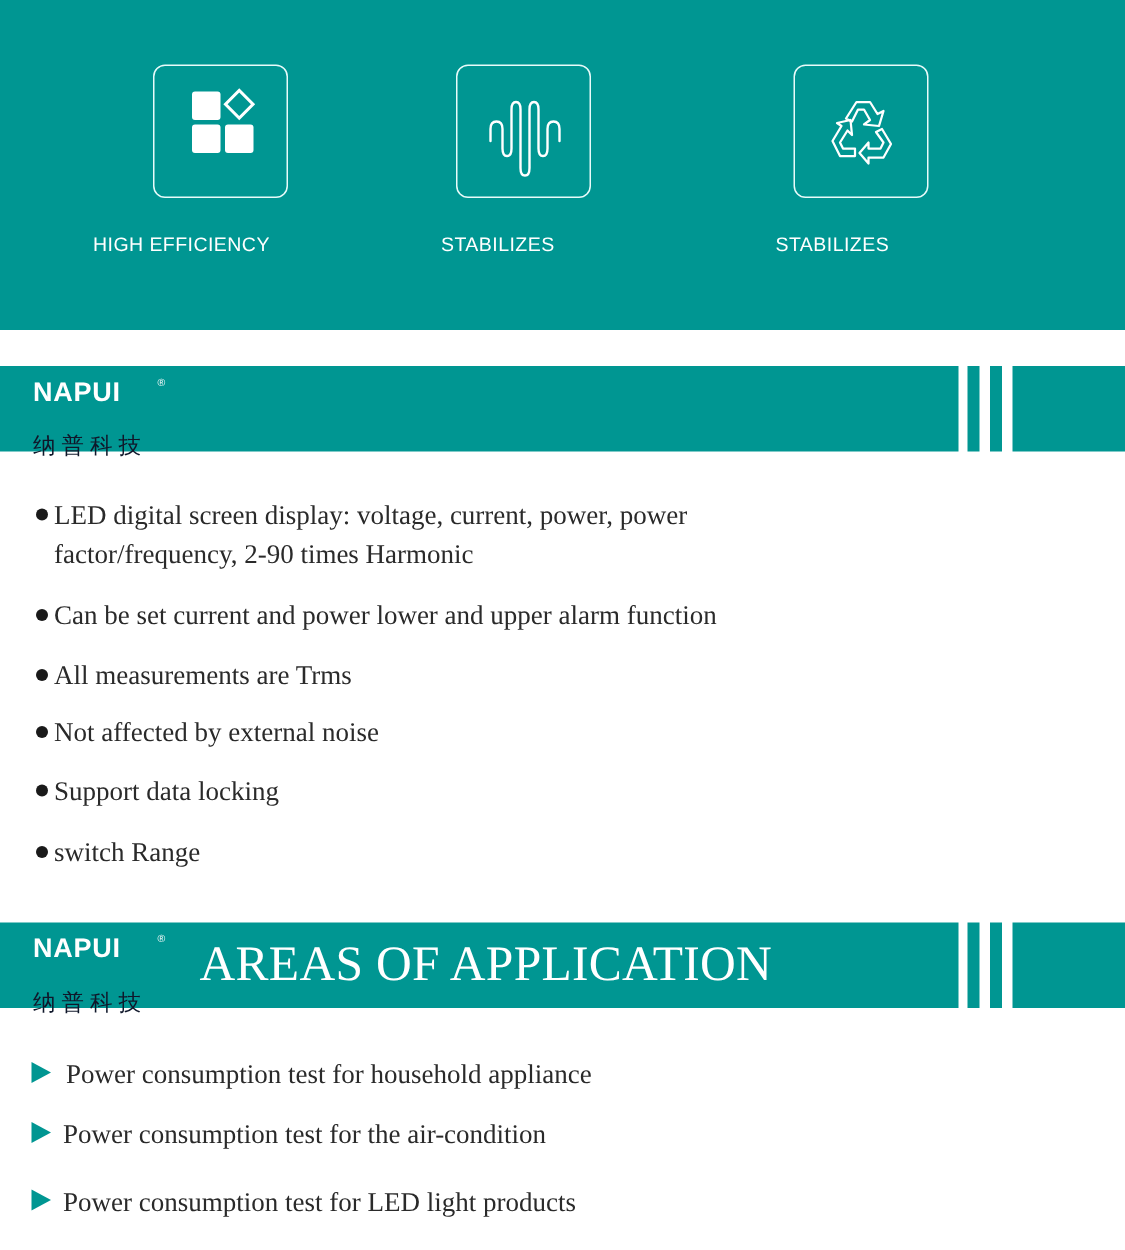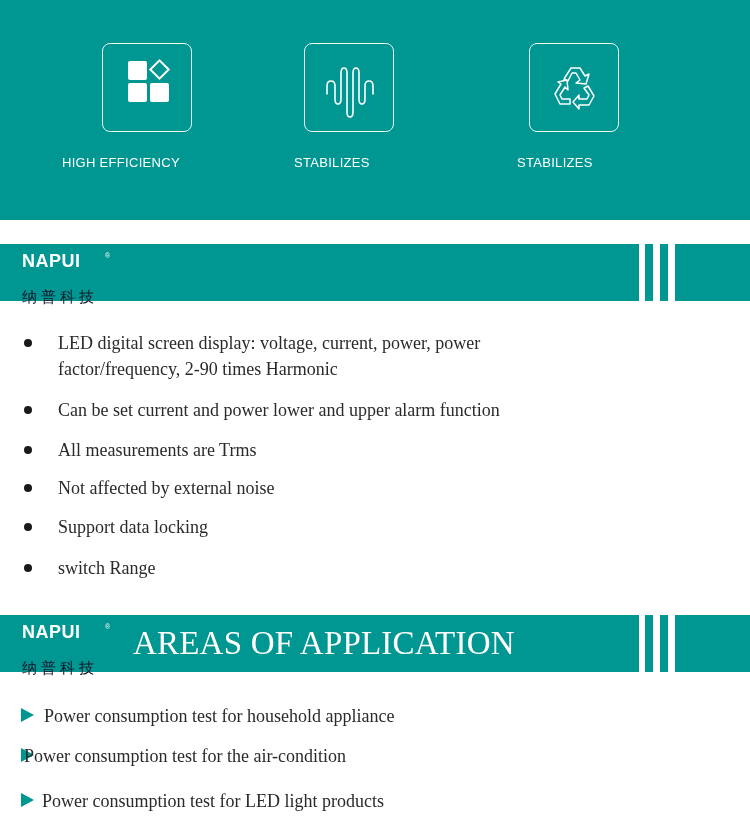--- a/index.html
+++ b/index.html
@@ -17,21 +17,21 @@
   .banner .bar-right { position: absolute; left: 675px; top: 0; width: 75px; height: 57px; background: #009692; }
   .banner .logo { position: absolute; left: 22px; top: 8px; width: 92px; height: 42px; }
   .logo-en { font-family: "Liberation Sans", sans-serif; font-weight: bold; font-size: 18px; color: #fff; letter-spacing: 0.5px; line-height: 18px; }
   .logo-reg { position: absolute; left: 83px; top: 0px; font-family: "Liberation Sans", sans-serif; font-size: 7px; color: #fff; }
   .logo-cn { font-family: Liberation Mono, monospace; font-size: 15px; color: #0f172a; letter-spacing: 4px; line-height: 20px; margin-top: 19px; }
   .banner-title { position: absolute; left: 133px; top: 10px; font-family: "Liberation Serif", serif; font-size: 33px; color: #ffffff; white-space: nowrap; letter-spacing: 0.2px; }
 
   .bullet-list { position: absolute; left: 0; top: 0; }
   .bullet-item { position: absolute; left: 24px; font-size: 18px; line-height: 26px; color: #2a2a2a; white-space: nowrap; }
   .bullet-dot { position: absolute; left: 0; top: 9px; width: 8px; height: 8px; border-radius: 50%; background: #1a1a1a; }
-  .bullet-text { position: absolute; left: 34px; top: 0; text-align: center; }
+  .bullet-text { position: absolute; left: 12px; top: 0; text-align: center; }
 
   .app-item { position: absolute; font-size: 18px; line-height: 26px; color: #2a2a2a; white-space: nowrap; }
   .tri { position: absolute; top: 5px; width: 0; height: 0; border-top: 7px solid transparent; border-bottom: 7px solid transparent; border-left: 13px solid #009692; }
 </style>
 </head>
 <body>
 
 <div class="top-band">
 
   <div class="feature-card" style="left:102px;">
@@ -116,19 +116,19 @@
   <div class="banner-title">AREAS OF APPLICATION</div>
 </div>
 
 <div>
   <div class="app-item" style="left:21px; top:703px;">
     <span class="tri" style="left:0;"></span>
     <span style="position:absolute; left:23px; top:0;">Power consumption test for household appliance</span>
   </div>
   <div class="app-item" style="left:21px; top:743px;">
     <span class="tri" style="left:0;"></span>
-    <span style="position:absolute; left:3px; top:0;">Power consumption test for the air-condition</span>
+    <span style="position:absolute; left:21px; top:0;">Power consumption test for the air-condition</span>
   </div>
   <div class="app-item" style="left:21px; top:788px;">
     <span class="tri" style="left:0;"></span>
     <span style="position:absolute; left:21px; top:0;">Power consumption test for LED light products</span>
   </div>
 </div>
 
 </body></html>

